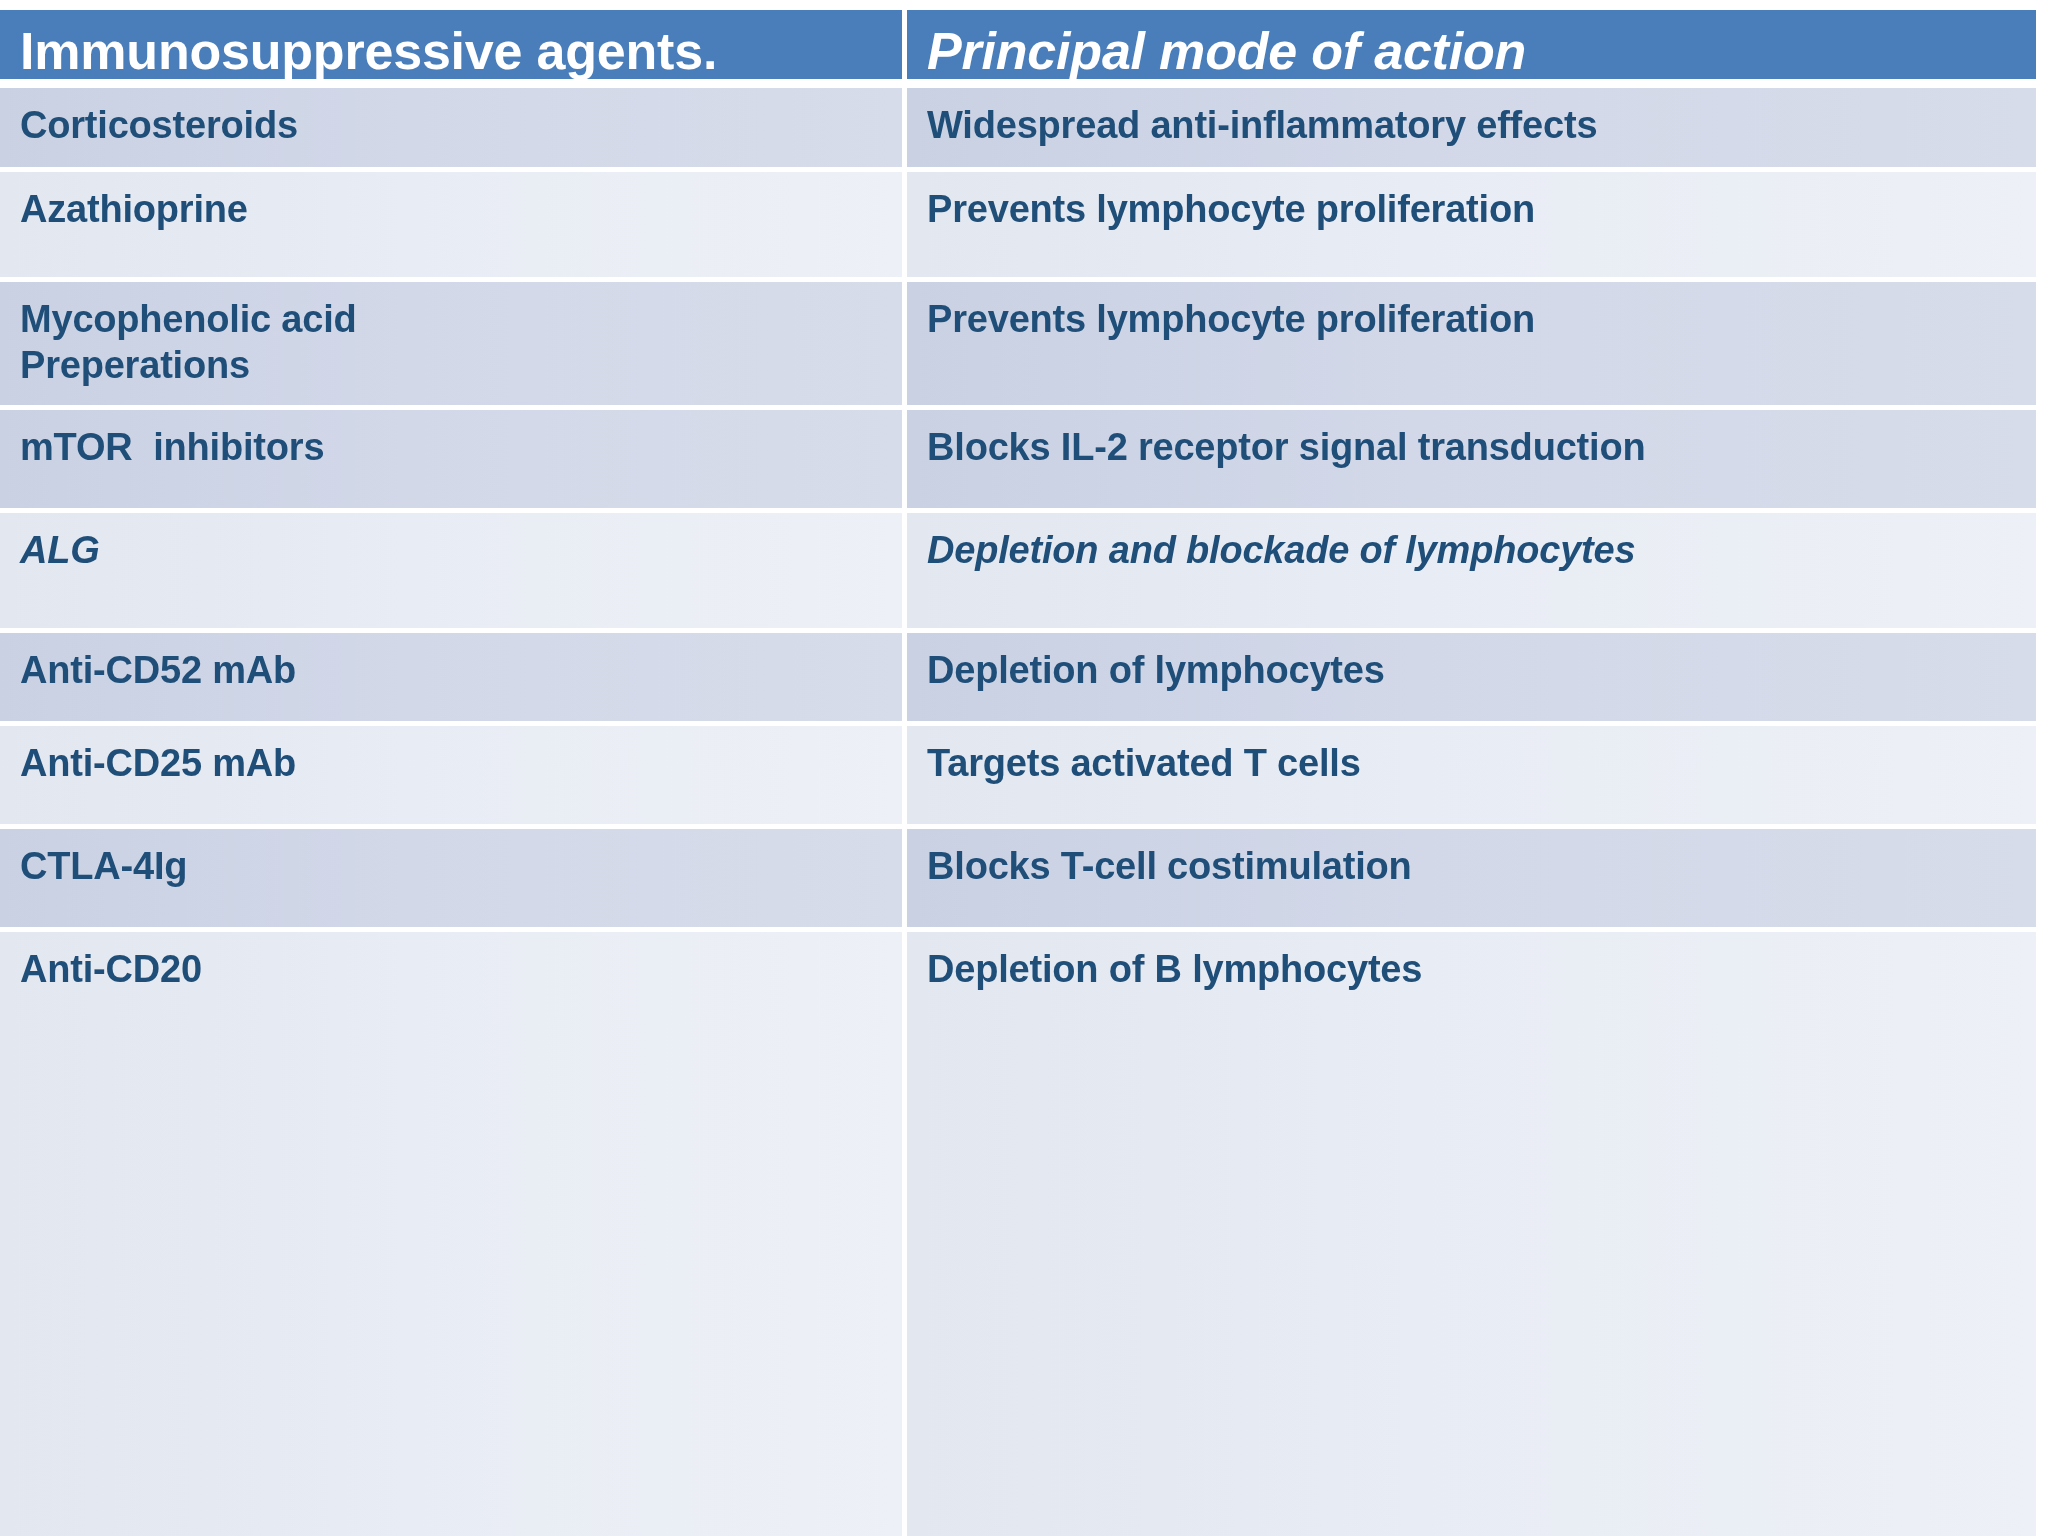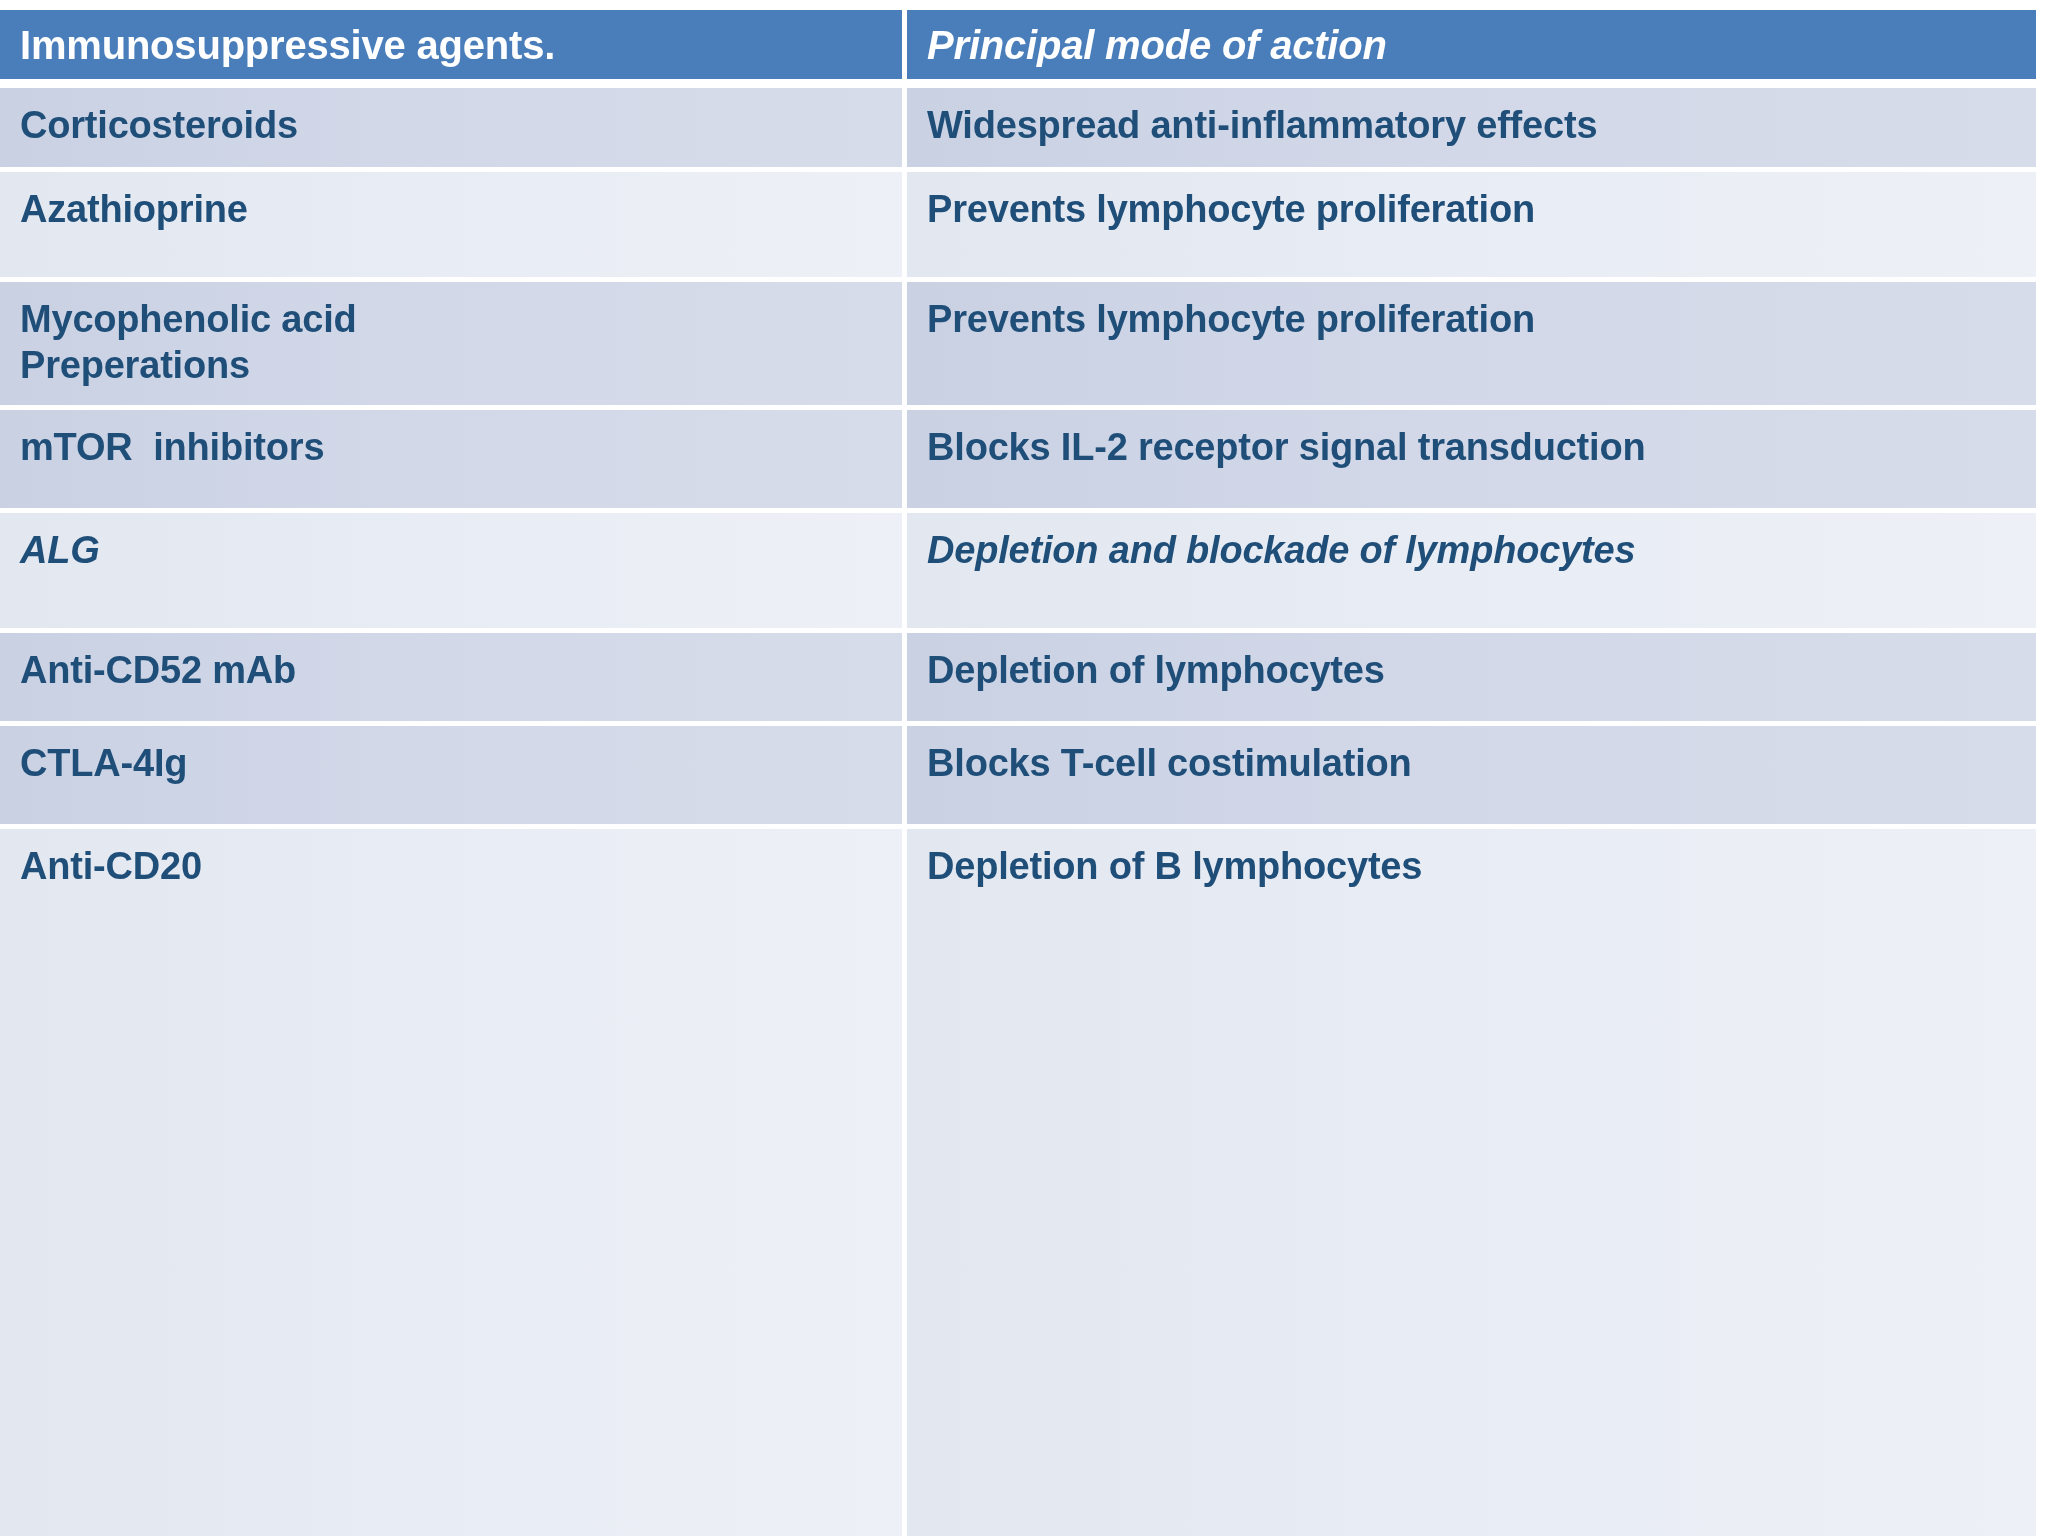--- a/index.html
+++ b/index.html
@@ -32,21 +32,21 @@
     table-layout: fixed;
   }
 
   col.col-agent { width: 44.55%; }
   col.col-mode  { width: 55.45%; }
 
   
   thead th {
     background: #4a7ebb;
     color: #ffffff;
-    font-size: 40px;
+    font-size: 52px;
     font-weight: bold;
     text-align: left;
     vertical-align: top;
     padding: 14px 0 0 20px;
     height: 78px;
     box-sizing: border-box;
     letter-spacing: -0.2px;
     border-right: 5px solid #ffffff;
     border-bottom: 9px solid #ffffff;
     line-height: 1.05;
@@ -132,20 +132,24 @@
       <tr class="band-light h-94">
         <td>ALG</td>
         <td>Depletion and blockade of lymphocytes</td>
       </tr>
 
       <tr class="band-dark h-93">
         <td>Anti-CD52 mAb</td>
         <td>Depletion of lymphocytes</td>
       </tr>
 
+      <tr class="band-light h-103">
+        <td>Anti-CD25 mAb</td>
+        <td>Targets activated T cells</td>
+      </tr>
 
       <tr class="band-dark h-103">
         <td>CTLA-4Ig</td>
         <td>Blocks T-cell costimulation</td>
       </tr>
 
       <tr class="band-light">
         <td>Anti-CD20</td>
         <td>Depletion of B lymphocytes</td>
       </tr>

